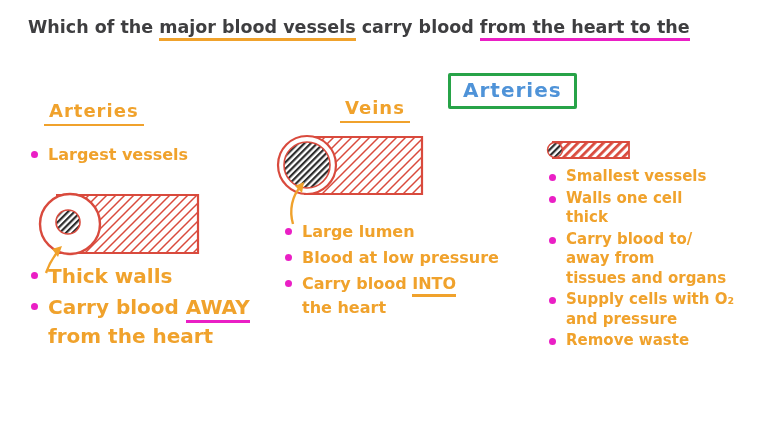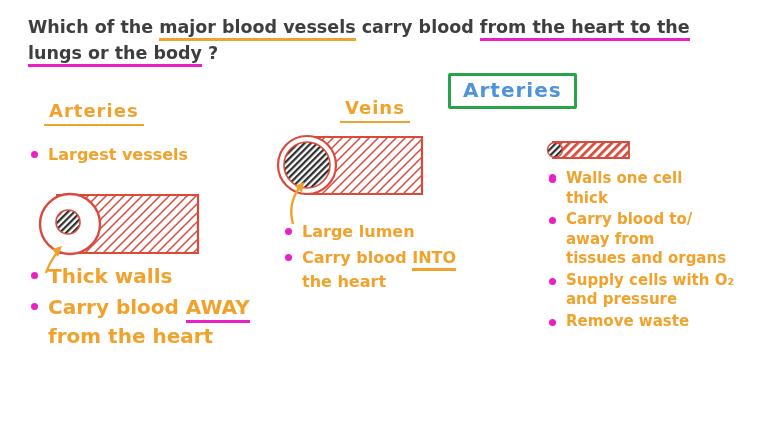--- a/index.html
+++ b/index.html
@@ -54,21 +54,20 @@
   .vein-svg{left:276px;top:132px;}
   .capillary-svg{left:546px;top:139px;}
 </style>
 </head>
 <body>
 
 <div class="canvas">
 
   <div class="question">
       <span class="seg-line"><span class="seg plain">Which of the </span><span class="seg underline-orange">major blood vessels</span><span class="seg plain"> carry blood </span><span class="seg underline-magenta">from the heart to the</span></span>
-      <span class="seg-line"><span class="seg underline-magenta">lungs or the body</span><span class="seg plain"> ?</span></span>
     </div>
 
   <div class="answer-box">
     <span>Arteries</span>
   </div>
 
   <div class="col-header h-arteries">Arteries</div>
   <div class="col-header h-veins">Veins</div>
 
   <ul class="bullets arteries-top">
@@ -121,34 +120,39 @@
     <polygon points="28,50 19,54 26,61" fill="#f0a22c"></polygon>
   </svg>
 
   <ul class="bullets veins-bottom">
       <li>
         <span class="dot"></span>
         <span class="seg-line"><span class="seg plain">Large lumen</span></span>
       </li>
       <li>
         <span class="dot"></span>
+        <span class="seg-line"><span class="seg plain">Blood at low pressure</span></span>
+      </li>
+      <li>
+        <span class="dot"></span>
         <span class="seg-line"><span class="seg plain">Carry blood </span><span class="seg underline-orange">INTO</span></span>
         <span class="seg-line"><span class="seg plain">the heart</span></span>
       </li>
     </ul>
 
   <svg class="diagram capillary-svg" width="86" height="22" viewBox="0 0 86 22" aria-hidden="true">
     <rect x="6" y="3" width="77" height="16" fill="url(#hatchRedDense)"></rect>
     <path d="M6,3 H83 V19 H6" fill="none" stroke="#d94a3d" stroke-width="1.8"></path>
     <circle cx="9" cy="11" r="7.5" fill="url(#hatchDark)" stroke="#d94a3d" stroke-width="1.4"></circle>
   </svg>
 
   <ul class="bullets capillaries-bottom">
       <li>
         <span class="dot"></span>
+        <span class="seg-line"><span class="seg plain">Smallest vessels</span></span>
       </li>
       <li>
         <span class="dot"></span>
         <span class="seg-line"><span class="seg plain">Walls one cell</span></span>
         <span class="seg-line"><span class="seg plain">thick</span></span>
       </li>
       <li>
         <span class="dot"></span>
         <span class="seg-line"><span class="seg plain">Carry blood to/</span></span>
         <span class="seg-line"><span class="seg plain">away from</span></span>

